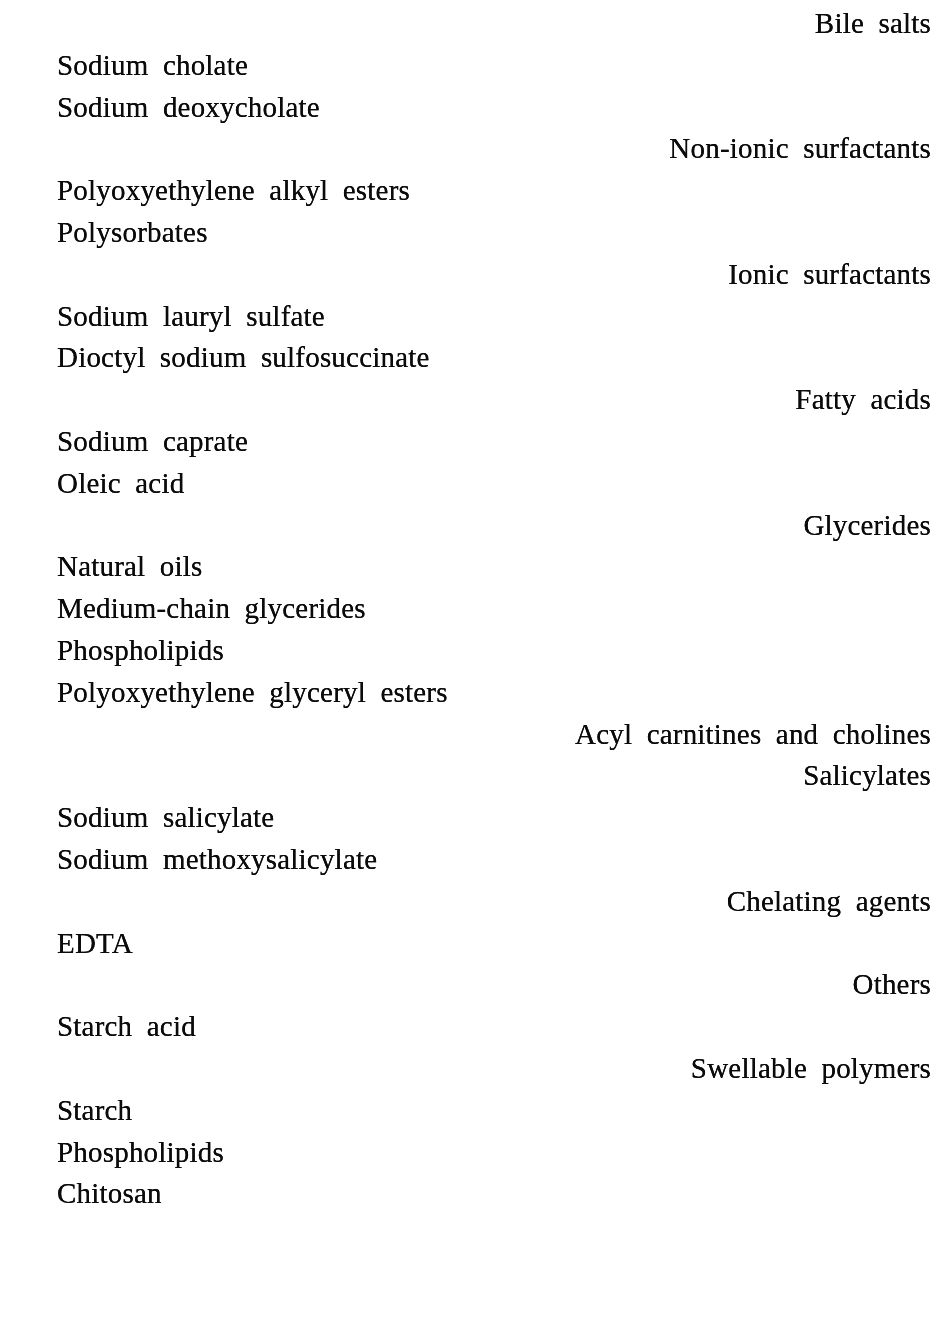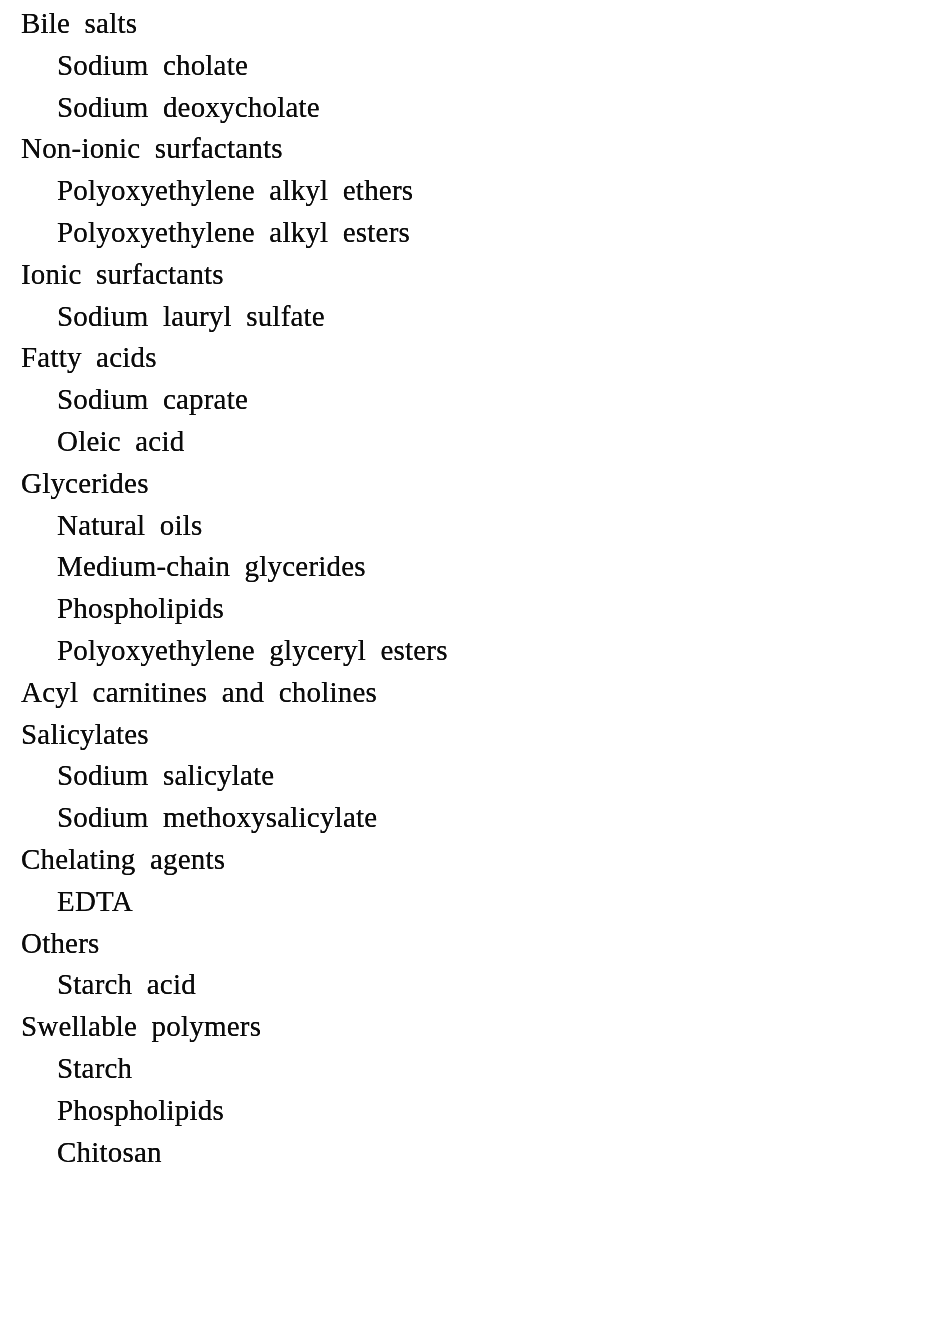--- a/index.html
+++ b/index.html
@@ -24,39 +24,41 @@
   .line {
     font-size: 29px;
     line-height: 41.8px;
     white-space: nowrap;
     word-spacing: 7px;
     letter-spacing: 0.2px;
     text-shadow: 0 0 0.5px currentColor; 
   }
   .cat {
     padding-left: 0;
+    text-align: right;
   }
   .sub {
     padding-left: 36px;
   }
 </style>
 </head>
 <body>
 
 <div class="page">
   <div class="line cat">Bile salts</div>
   <div class="line sub">Sodium cholate</div>
   <div class="line sub">Sodium deoxycholate</div>
 
   <div class="line cat">Non-ionic surfactants</div>
-  <div class="line sub">Polyoxyethylene alkyl ethers</div>
   <div class="line sub">Polyoxyethylene alkyl esters</div>
+  <div class="line sub">Polysorbates</div>
 
   <div class="line cat">Ionic surfactants</div>
   <div class="line sub">Sodium lauryl sulfate</div>
+  <div class="line sub">Dioctyl sodium sulfosuccinate</div>
 
   <div class="line cat">Fatty acids</div>
   <div class="line sub">Sodium caprate</div>
   <div class="line sub">Oleic acid</div>
 
   <div class="line cat">Glycerides</div>
   <div class="line sub">Natural oils</div>
   <div class="line sub">Medium-chain glycerides</div>
   <div class="line sub">Phospholipids</div>
   <div class="line sub">Polyoxyethylene glyceryl esters</div>

